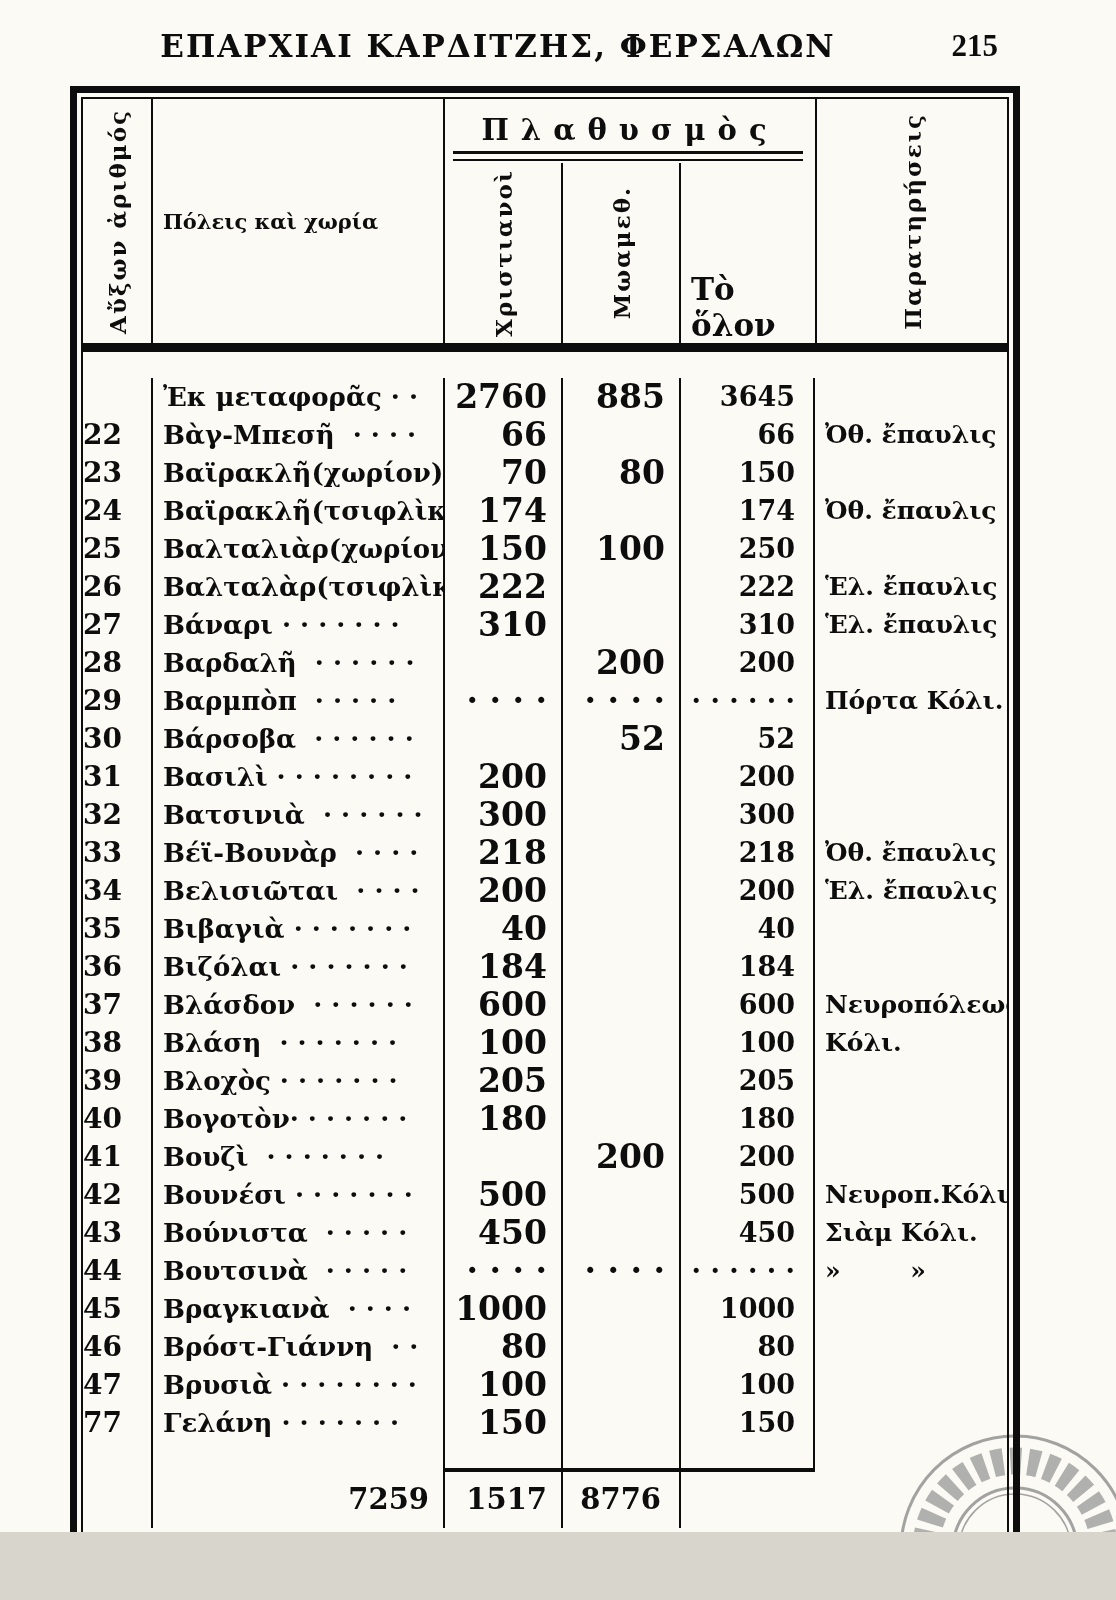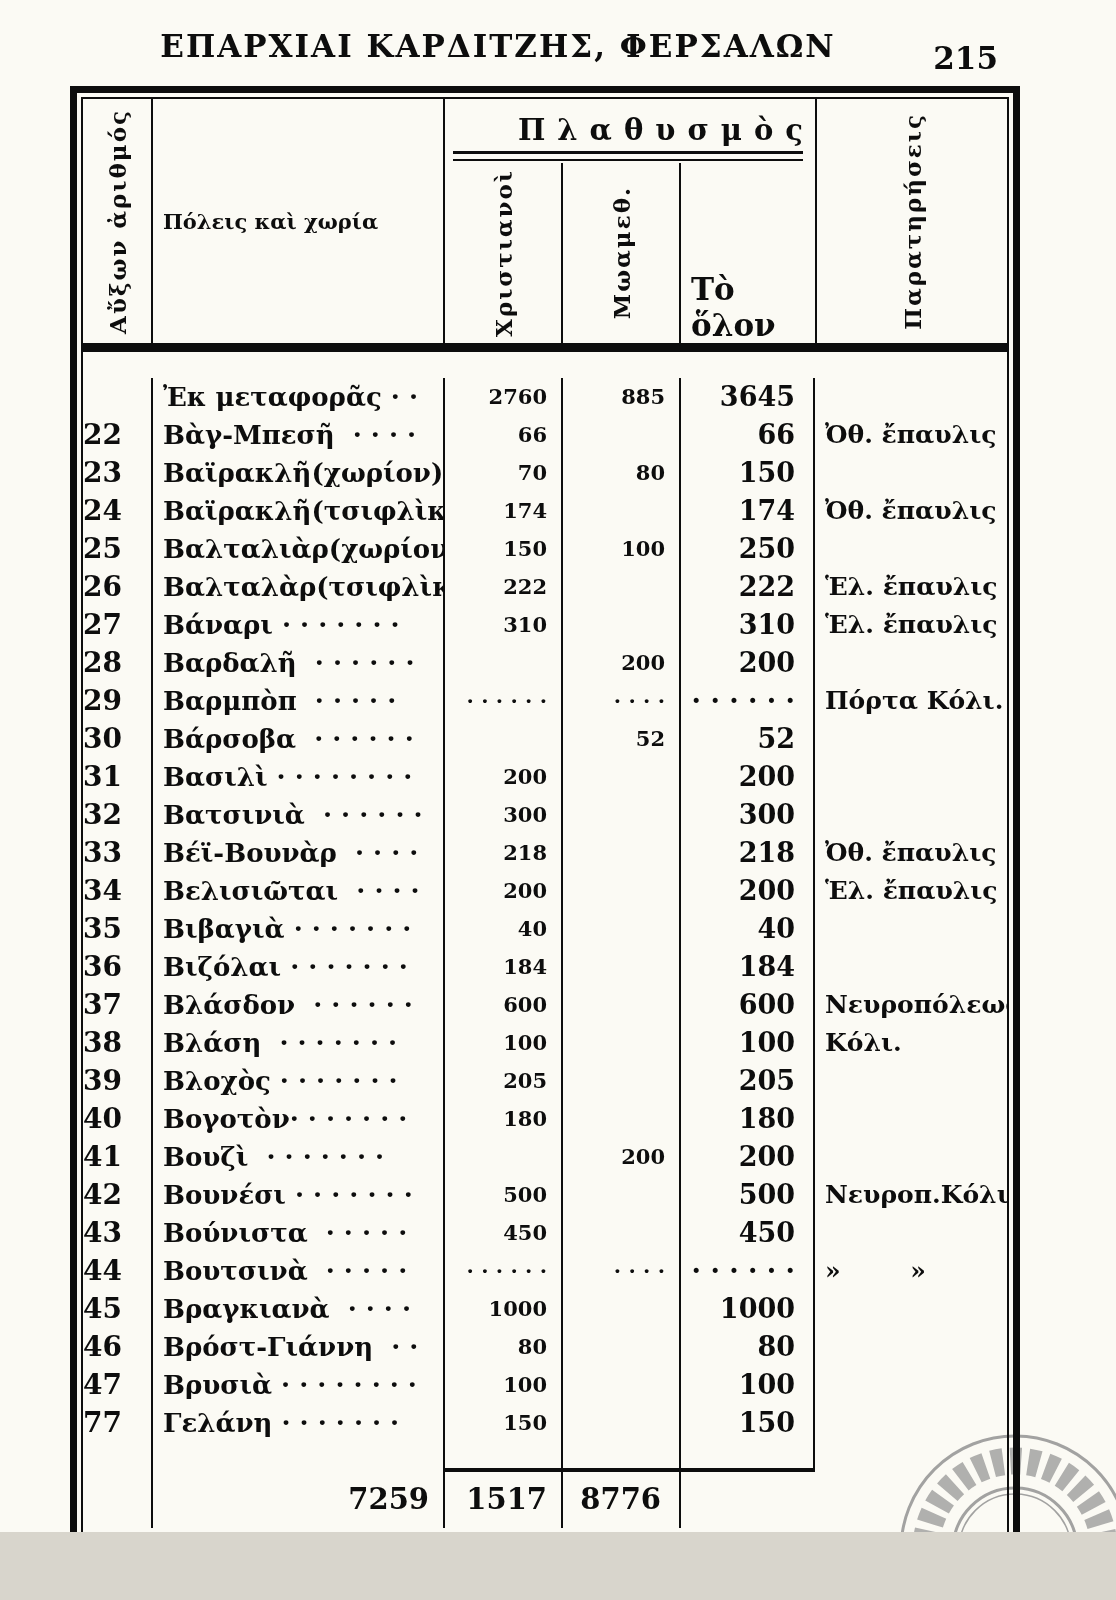--- a/index.html
+++ b/index.html
@@ -13,56 +13,56 @@
     position:relative; width:1116px; height:1532px; margin:0 auto;
     background:var(--paper); color:var(--ink); font-weight:bold; overflow:hidden;
   }
   
   .page-head{position:absolute; top:28px; left:0; width:100%; z-index:2;}
   .page-title{
     text-align:center; font-size:31px; letter-spacing:2px;
     padding-right:120px;
   }
   .page-number{
-    position:absolute; top:12px; right:118px; font-size:31px;
+    position:absolute; top:0; right:118px; font-size:31px;font-family:Liberation Serif, serif;
   }
   
   .table-frame{
     position:absolute; left:70px; top:86px; width:950px; height:1476px;
     border:7px solid var(--ink); z-index:1;
   }
   .table-inner{
     position:absolute; inset:4px; border:2px solid var(--ink);
     display:flex; flex-direction:column;
   }
   
   .thead{
     display:grid; grid-template-columns:var(--cols);
     grid-template-rows:50px 14px 1fr; height:244px; flex:0 0 auto;
   }
   .h-serial{grid-area:1/1/4/2; border-right:2px solid var(--ink); display:flex;}
   .h-name{grid-area:1/2/4/3; border-right:2px solid var(--ink); display:flex; align-items:center; padding-left:10px; font-size:21px;}
-  .h-pop{grid-area:1/3/2/6; display:flex; align-items:flex-end; justify-content:flex-end; font-size:29px; letter-spacing:12px; padding-bottom:2px;}
+  .h-pop{grid-area:1/3/2/6; display:flex; align-items:flex-end; justify-content:center; font-size:29px; letter-spacing:12px; padding-bottom:2px;}
   .h-dbl{grid-area:2/3/3/6; margin:2px 12px 0 8px; height:10px; border-top:3px solid var(--ink); border-bottom:2px solid var(--ink);}
   .h-chr{grid-area:3/3/4/4; border-right:2px solid var(--ink); display:flex;}
   .h-mus{grid-area:3/4/4/5; border-right:2px solid var(--ink); display:flex;}
   .h-tot{grid-area:3/5/4/6; display:flex; align-items:flex-end; padding-left:10px; font-size:31px;}
   .h-rem{grid-area:1/6/4/7; border-left:2px solid var(--ink); display:flex;}
   .vtext{
     writing-mode:vertical-rl; transform:rotate(180deg); margin:auto;
     font-size:23px; letter-spacing:2px; white-space:nowrap;
   }
   .thead-rule{height:9px; background:var(--ink); flex:0 0 auto;}
   
   .tbody{padding-top:26px; flex:0 0 auto;}
   .trow{display:grid; grid-template-columns:var(--cols); height:38px;}
   .trow > div{line-height:38px; overflow:hidden;}
   .c-num{border-right:2px solid var(--ink); text-align:left; padding-right:10px; font-size:28px;}
   .c-name{border-right:2px solid var(--ink); padding-left:10px; font-size:26px; white-space:pre;}
-  .c-chr,.c-mus{border-right:2px solid var(--ink); text-align:right; padding-right:14px; font-size:21px;}
+  .c-chr,.c-mus{border-right:2px solid var(--ink); text-align:right; padding-right:14px; font-size:33px;}
   .c-tot{border-right:2px solid var(--ink); text-align:right; padding-right:18px; font-size:27px;}
   .c-rem{padding-left:10px; font-size:25px; white-space:pre;}
   
   .spacer{display:grid; grid-template-columns:var(--cols); height:30px; flex:0 0 auto;}
   .spacer > div{height:30px;}
   .spacer .c-chr,.spacer .c-mus,.spacer .c-tot{border-bottom:4px solid var(--ink);}
   .tfoot{display:grid; grid-template-columns:var(--cols); height:56px; flex:0 0 auto;}
   .tfoot > div{line-height:54px; overflow:hidden;}
   .tfoot .c-name{font-size:27px; padding-left:16px;}
   .tfoot .c-chr,.tfoot .c-mus,.tfoot .c-tot{font-size:29px;}
@@ -292,20 +292,21 @@
             <div class="c-mus"></div>
             <div class="c-tot">500</div>
             <div class="c-rem">Νευροπ.Κόλι</div>
           </div>
           <div class="trow">
             <div class="c-num">43</div>
             <div class="c-name">Βούνιστα  · · · · ·</div>
             <div class="c-chr">450</div>
             <div class="c-mus"></div>
             <div class="c-tot">450</div>
+            <div class="c-rem">Σιὰμ Κόλι.</div>
           </div>
           <div class="trow">
             <div class="c-num">44</div>
             <div class="c-name">Βουτσινὰ  · · · · ·</div>
             <div class="c-chr">· · · · · ·</div>
             <div class="c-mus">· · · ·</div>
             <div class="c-tot">· · · · · ·</div>
             <div class="c-rem">»        »</div>
           </div>
           <div class="trow">

